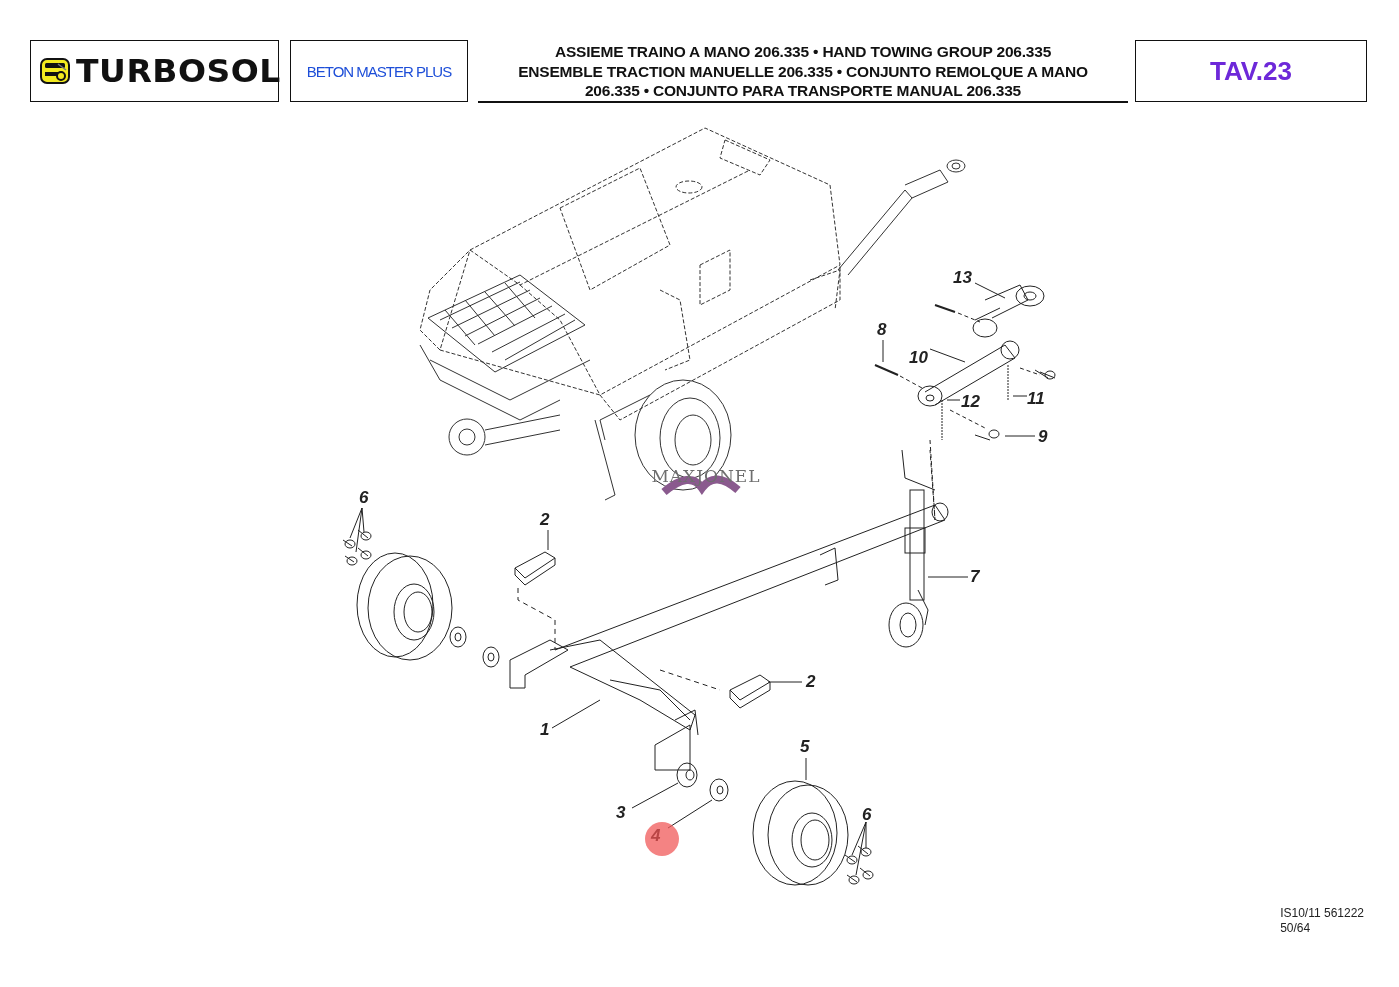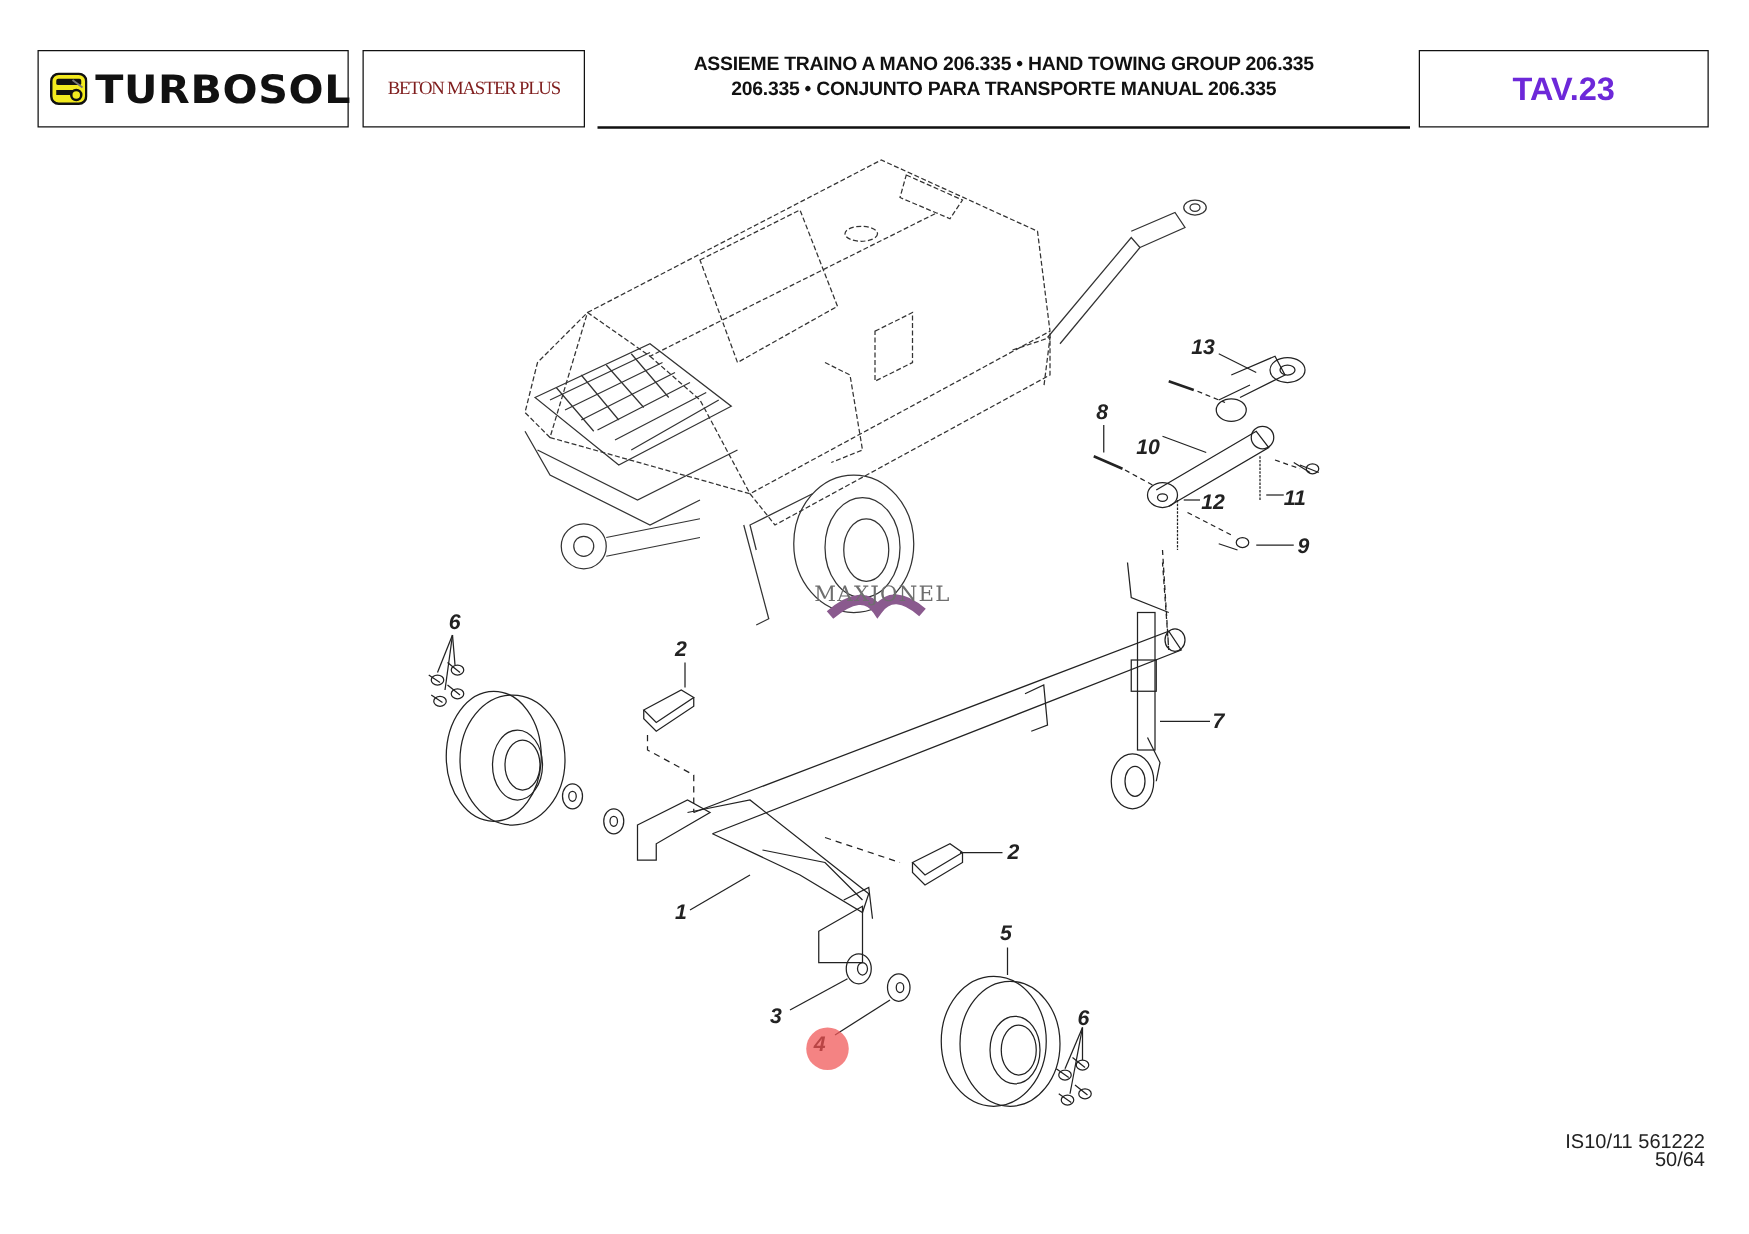--- a/index.html
+++ b/index.html
@@ -6,36 +6,36 @@
   html, body { width: 1399px; height: 987px; background: #ffffff; overflow: hidden; }
   body { position: relative; font-family: "Liberation Sans", sans-serif; color: #111; }
 
   .hbox { position: absolute; border: 1px solid #111; background: #fff; display: flex; align-items: center; justify-content: center; }
   #logo-box { left: 30px; top: 40px; width: 249px; height: 62px; }
   #model-box { left: 290px; top: 40px; width: 178px; height: 62px; }
   #tav-box { left: 1135px; top: 40px; width: 232px; height: 62px; }
 
   .logo-wrap { display: flex; align-items: center; gap: 6px; margin-left: 12px; }
   .logo-text { font-family: "DejaVu Sans", sans-serif; font-weight: 900; font-size: 33px; letter-spacing: 0.5px; color: #111; transform: scaleY(0.95); }
-  .model-text { font-size: 15px; letter-spacing: -1px; color: #7f1d1d; font-family: Liberation Serif, serif; }
+  .model-text { font-size: 15px; letter-spacing: -1px; color: #1d4ed8; }
   .tav-text { font-size: 26px; font-weight: bold; color: #6d28d9; }
 
   #title-block { position: absolute; left: 478px; top: 42px; width: 650px; height: 61px; border-bottom: 2px solid #111; text-align: center; }
   #title-block .tline { font-size: 15.5px; font-weight: bold; line-height: 19.5px; letter-spacing: -0.2px; white-space: nowrap; }
 
   #drawing { position: absolute; left: 0; top: 0; width: 1399px; height: 987px; }
 
   .callout { position: absolute; font-size: 17px; font-weight: bold; color: #222; font-style: italic; }
 
   #watermark { position: absolute; left: 626px; top: 466px; width: 160px; text-align: center; }
   #watermark .wm-text { font-family: "DejaVu Serif", serif; font-size: 17px; letter-spacing: 1px; color: #6e6e6e; }
 
   #click-marker { position: absolute; left: 645px; top: 822px; width: 34px; height: 34px; border-radius: 50%; background: rgba(240, 90, 90, 0.75); }
 
-  #footer { position: absolute; right: 35px; top: 906px; text-align: right; font-size: 16px; color: #222; line-height: 15px; }
+  #footer { position: absolute; right: 35px; top: 906px; text-align: left; font-size: 12px; color: #222; line-height: 15px; }
 </style>
 </head>
 <body>
 
 <div class="hbox" id="logo-box">
   <div class="logo-wrap">
     <svg width="30" height="26" viewBox="0 0 30 26">
       <rect x="1" y="1" width="28" height="24" rx="6" fill="#f3ea1f" stroke="#111" stroke-width="2"></rect>
       <rect x="5" y="5" width="20" height="5" rx="1.5" fill="#111"></rect>
       <rect x="5" y="14" width="17" height="4" fill="#111"></rect>
@@ -45,20 +45,21 @@
     <span class="logo-text">TURBOSOL</span>
   </div>
 </div>
 
 <div class="hbox" id="model-box">
   <span class="model-text">BETON MASTER PLUS</span>
 </div>
 
 <div id="title-block">
   <div class="tline">ASSIEME TRAINO A MANO 206.335 • HAND TOWING GROUP 206.335</div>
+  <div class="tline">ENSEMBLE TRACTION MANUELLE 206.335 • CONJUNTO REMOLQUE A MANO</div>
   <div class="tline">206.335 • CONJUNTO PARA TRANSPORTE MANUAL 206.335</div>
 </div>
 
 <div class="hbox" id="tav-box">
   <span class="tav-text">TAV.23</span>
 </div>
 
 <svg id="drawing" viewBox="0 0 1399 987" fill="none" stroke="#222" stroke-width="1">
 
   <g stroke-dasharray="4 2" stroke="#333">

